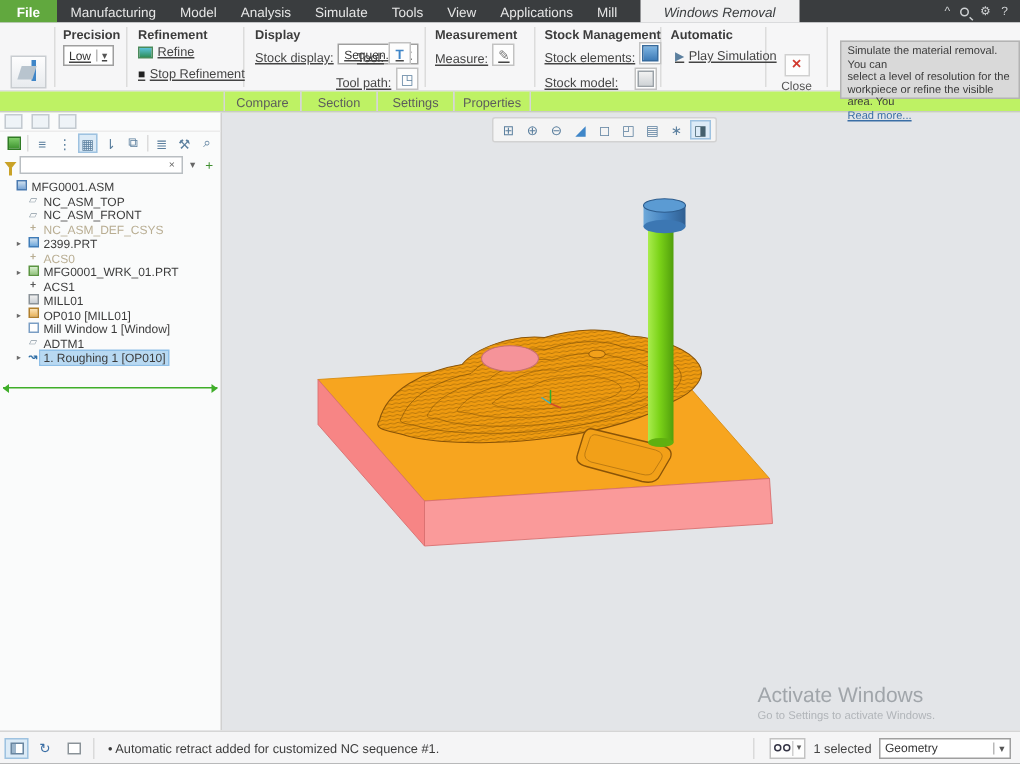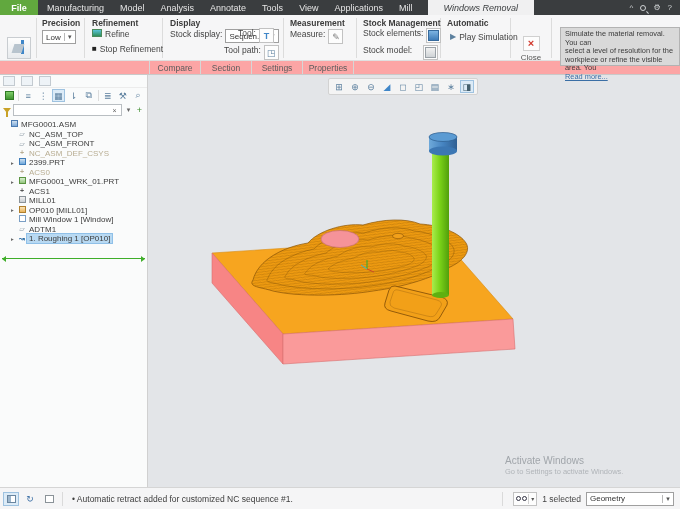--- a/index.html
+++ b/index.html
@@ -15,39 +15,39 @@
   .mb-item:first-of-type{margin-left:14px;}
   .active-tab{background:#f0f0f1;color:#3a3d3f;font-style:italic;padding:0 16px;display:flex;align-items:center;margin-left:8px;}
   .mb-right{margin-left:auto;display:flex;align-items:center;gap:7px;padding-right:8px;color:#cfd2d4;font-size:8px;}
   .lens{width:6px;height:6px;border:1px solid #cfd2d4;border-radius:50%;position:relative;display:inline-block;}
   .lens:after{content:"";position:absolute;width:3px;height:1px;background:#cfd2d4;transform:rotate(45deg);left:5px;top:6px;}
 
   
   .ribbon{left:0;top:15px;width:680px;height:46px;background:#f6f6f7;border-bottom:1px solid #e0e0e0;font-size:8.5px;}
   .rib-sep{position:absolute;top:3px;height:40px;width:1px;background:#dcdcdc;}
   .grp-label{position:absolute;top:3px;font-weight:bold;color:#3c3c3c;font-size:8.5px;}
-  .ctrl{position:absolute;display:flex;align-items:flex-start;gap:3px;color:#444;}
+  .ctrl{position:absolute;display:flex;align-items:flex-end;gap:3px;color:#444;text-decoration:underline;}
   .dd{display:inline-flex;align-items:center;background:#fff;border:1px solid #9f9f9f;height:14px;font-size:8px;color:#333;}
   .dd .dd-t{padding:0 3px;}
   .dd .dd-a{border-left:1px solid #b9b9b9;width:11px;text-align:center;color:#555;font-size:7px;}
   .icon-btn{width:15px;height:15px;border:1px solid #c2c2c2;background:#fdfdfd;display:inline-flex;align-items:center;justify-content:center;font-size:9px;}
   .bigicon{left:7px;top:22px;width:24px;height:22px;border:1px solid #c9cdd1;background:linear-gradient(#fdfdfd,#e8ebee);}
   .bigicon:after{content:"";position:absolute;left:5px;top:6px;width:10px;height:9px;background:#b8c4ce;transform:skewX(-18deg);}
   .bigicon:before{content:"";position:absolute;left:13px;top:2px;width:3px;height:14px;background:#3f86c8;}
   .refine-ico{width:10px;height:8px;background:linear-gradient(#59c3d8,#2f8f5c);border:1px solid #4a8a5a;display:inline-block;}
   .blue-ico{width:11px;height:11px;background:linear-gradient(#7db4e2,#3f7cb8);border:1px solid #366a9d;display:inline-block;}
   .gray-ico{width:11px;height:11px;background:linear-gradient(#f2f2f2,#cfd3d6);border:1px solid #9aa1a7;display:inline-block;}
   .close-grp{position:absolute;left:518px;top:21px;width:26px;text-align:center;}
   .close-x{width:17px;height:15px;border:1px solid #d0d0d0;background:#fdfdfd;color:#d23a2e;font-weight:bold;font-size:11px;line-height:13px;margin:0 auto;}
   .close-lbl{font-size:8px;color:#555;margin-top:2px;}
   .tooltip{left:560px;top:27px;width:120px;height:39px;background:#d9d9d9;border:1px solid #b3b3b3;padding:2px 4px;font-size:7.4px;color:#3a3a3a;line-height:8.6px;z-index:3;}
   .tooltip a{color:#3a6ea5;text-decoration:underline;}
 
   
-  .tabstrip{left:0;top:61px;width:680px;height:14px;background:#fca5a5;border-bottom:1px solid #c9c9c9;display:flex;font-size:8.5px;color:#5c5c5c;}
+  .tabstrip{left:0;top:61px;width:680px;height:14px;background:#bef264;border-bottom:1px solid #c9c9c9;display:flex;font-size:8.5px;color:#5c5c5c;}
   .ts-tab{width:52px;text-align:center;line-height:14px;border-right:1px solid #d6d6d6;border-left:1px solid #d6d6d6;margin-left:-1px;}
   .ts-pad{width:150px;}
 
   
   .tree-panel{left:0;top:75px;width:148px;height:412px;background:#fafbfb;border-right:1px solid #d0d0d0;font-size:8px;color:#3c3c3c;}
   .tp-row1{height:13px;display:flex;gap:6px;padding:1px 3px;border-bottom:1px solid #ececec;}
   .tp-tab-ico{width:12px;height:10px;border:1px solid #c3cad0;background:#eef3f7;}
   .tp-row2{height:15px;display:flex;align-items:center;gap:3px;padding:0 3px;color:#5b7f9e;font-size:9px;}
   .tp-ico{width:13px;height:13px;display:inline-flex;align-items:center;justify-content:center;}
   .tp-ico.sel{border:1px solid #9ec2e0;background:#dcebf7;}
@@ -82,21 +82,21 @@
   .tree-divider:before{left:0;border-right:4px solid #3fae29;}
   .tree-divider:after{right:0;border-left:4px solid #3fae29;}
 
   
   .canvas{left:148px;top:75px;width:532px;height:412px;background:#e3e5e8;overflow:hidden;}
   .gtoolbar{position:absolute;left:180px;top:3px;height:17px;background:#f4f4f4;border:1px solid #d2d2d2;border-radius:2px;display:flex;align-items:center;padding:0 3px;gap:2px;z-index:2;}
   .gt-ico{width:14px;height:13px;display:inline-flex;align-items:center;justify-content:center;font-size:9px;color:#5b7f9e;}
   .gt-ico.blue{color:#3f86c8;}
   .gt-ico.sel{background:#dcebf7;border:1px solid #9ec2e0;color:#44606e;}
   .watermark{left:505px;top:455px;z-index:6;color:rgba(125,130,136,.65);pointer-events:none;}
-  .wm1{font-size:10px;}
+  .wm1{font-size:14px;}
   .wm2{font-size:7.5px;margin-top:1px;color:rgba(135,140,146,.55);}
 
   
   .statusbar{left:0;top:487px;width:680px;height:22px;background:#f5f5f6;border-top:1px solid #d5d5d5;display:flex;align-items:center;font-size:8.5px;color:#444;}
   .sb-ico{width:16px;height:14px;margin-left:3px;display:inline-flex;align-items:center;justify-content:center;font-size:9px;color:#3a6ea5;}
   .sb-ico.sel{border:1px solid #9ec2e0;background:#dcebf7;}
   .sb-grid{width:9px;height:8px;border:1px solid #6a86a0;background:linear-gradient(90deg,#9db6cc 3px,#fff 3px);}
   .sb-sq{width:9px;height:8px;border:1px solid #8a9298;background:#fff;}
   .sb-sep{width:1px;height:14px;background:#dadada;margin:0 5px;}
   .sb-msg{margin-left:4px;color:#3c3c3c;}
@@ -109,21 +109,21 @@
 </head>
 <body>
 
 <div class="screen">
 
   <div class="abs menubar">
     <div class="file-btn">File</div>
     <div class="mb-item">Manufacturing</div>
     <div class="mb-item">Model</div>
     <div class="mb-item">Analysis</div>
-    <div class="mb-item">Annotate</div>
+    <div class="mb-item">Simulate</div>
     <div class="mb-item">Tools</div>
     <div class="mb-item">View</div>
     <div class="mb-item">Applications</div>
     <div class="mb-item">Mill</div>
     <div class="active-tab">Windows Removal</div>
     <div class="mb-right">
       <span>^</span>
       <span class="lens"></span>
       <span>⚙</span>
       <span>?</span>

